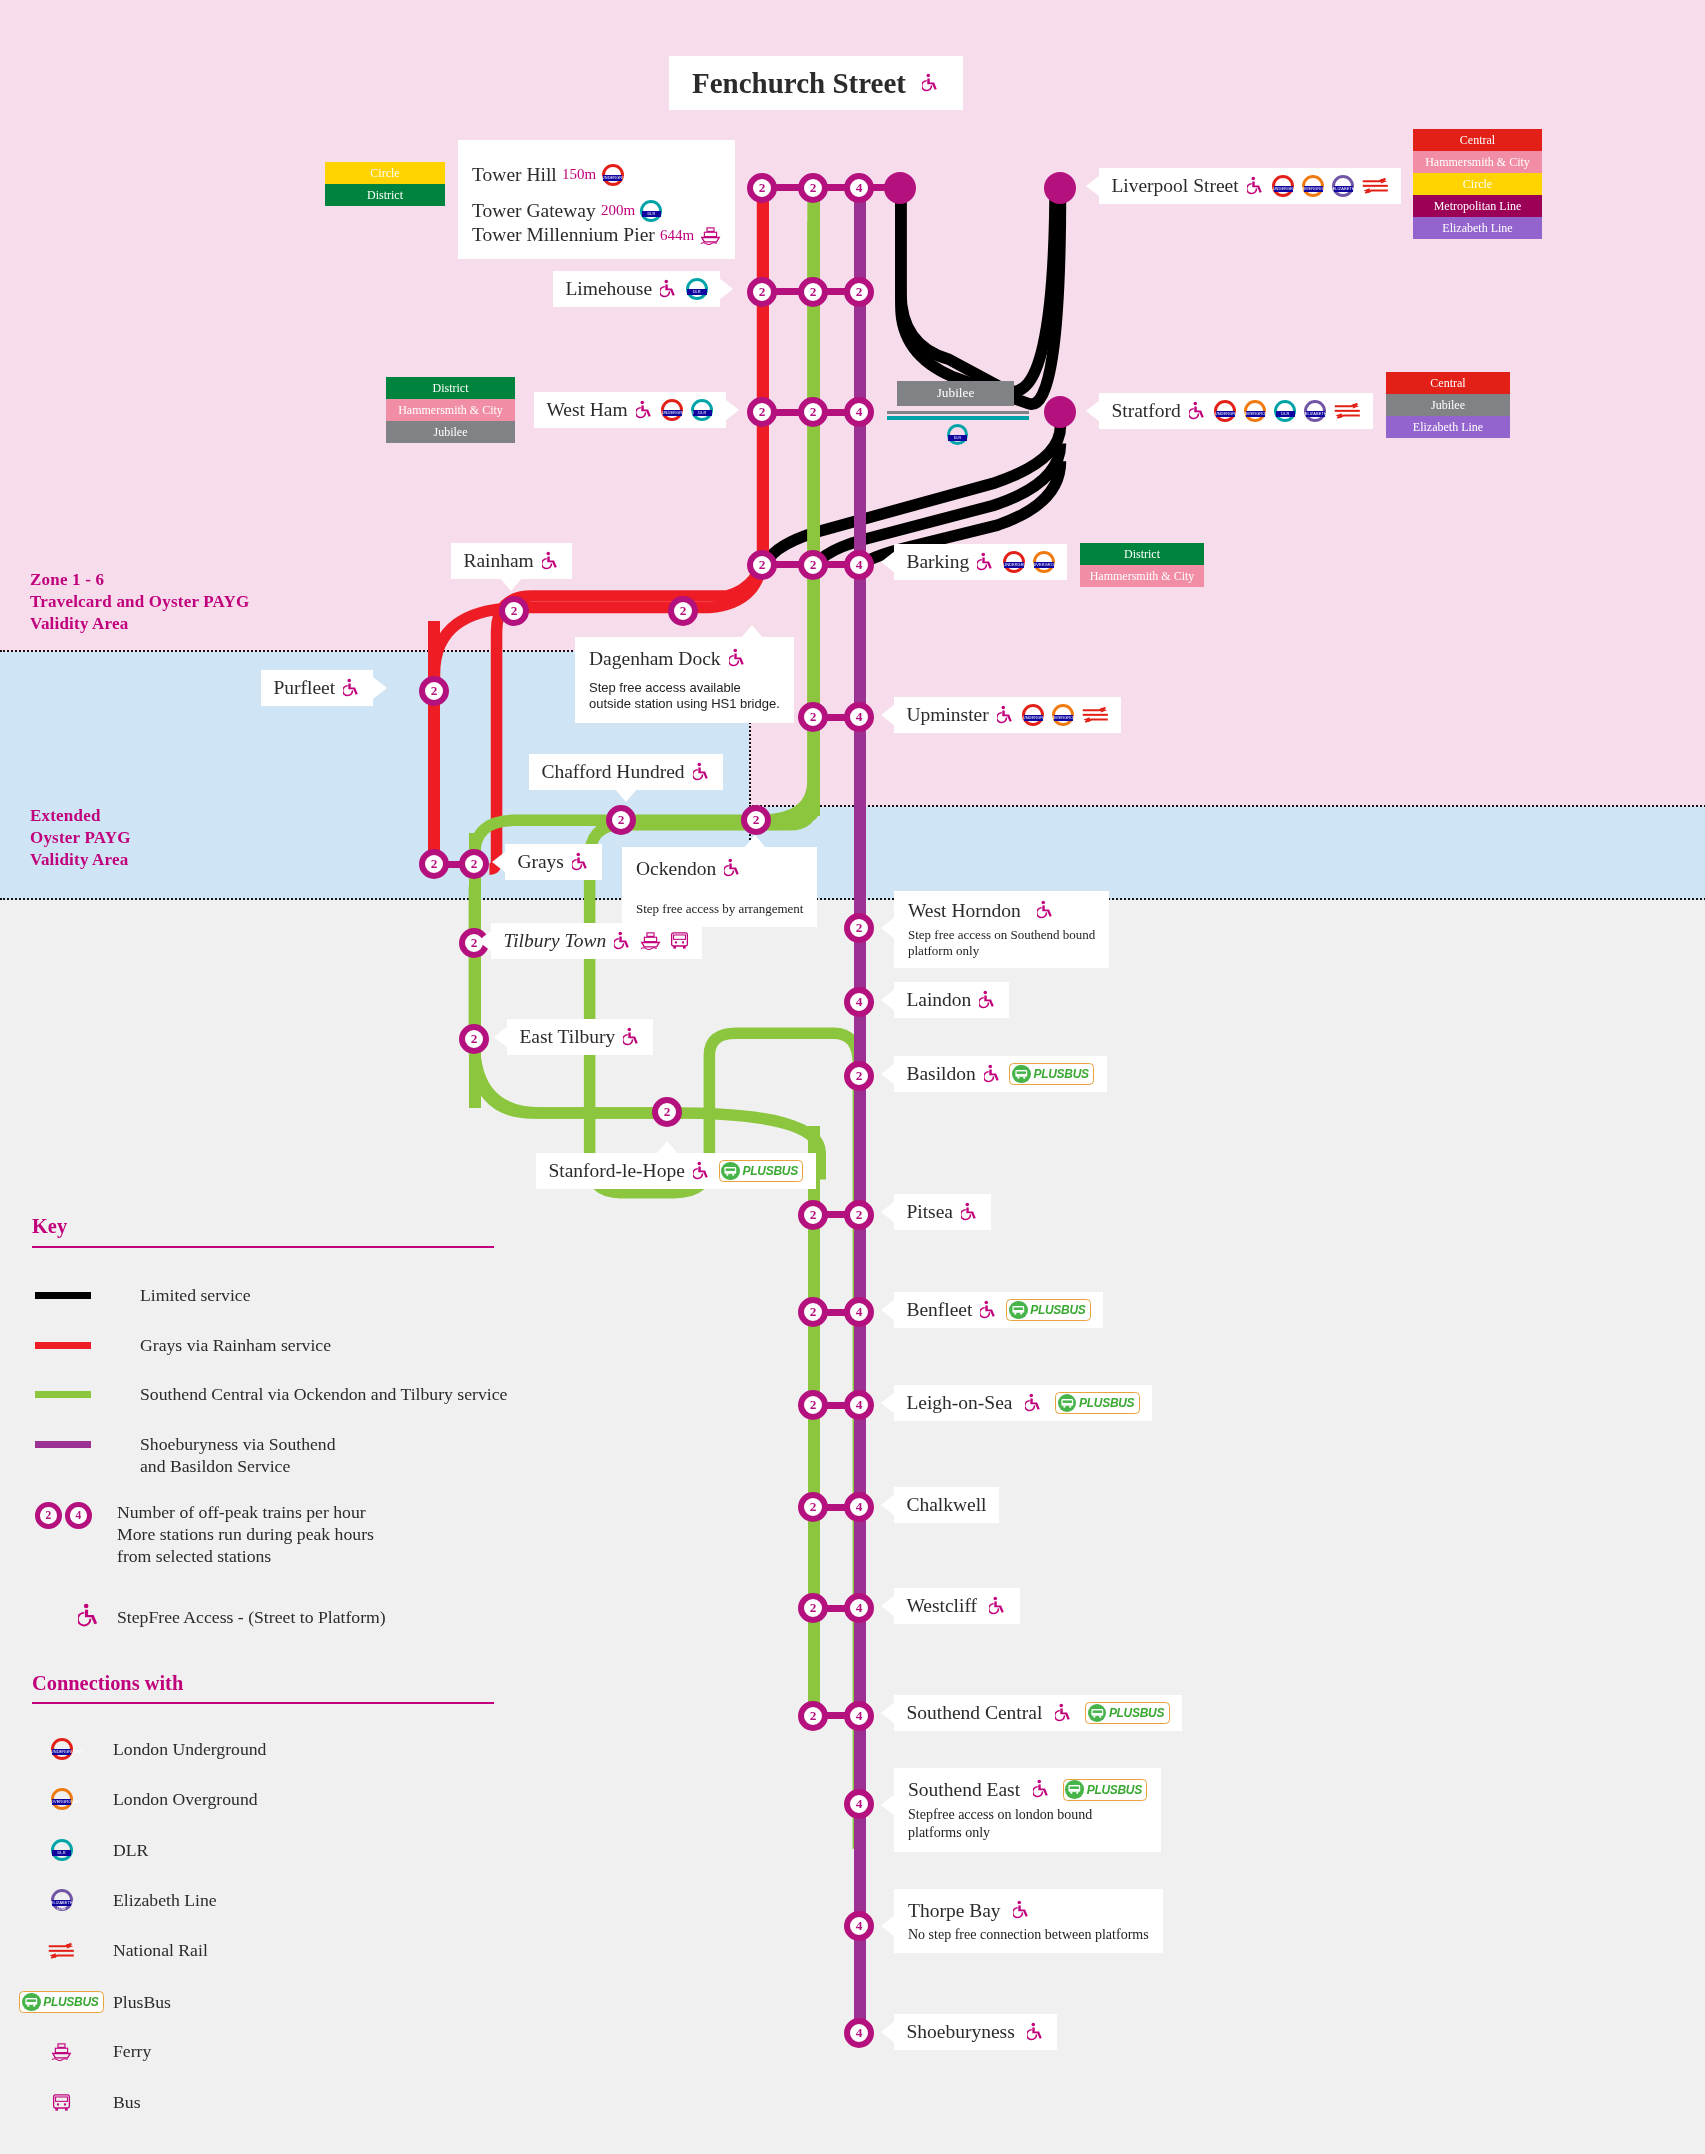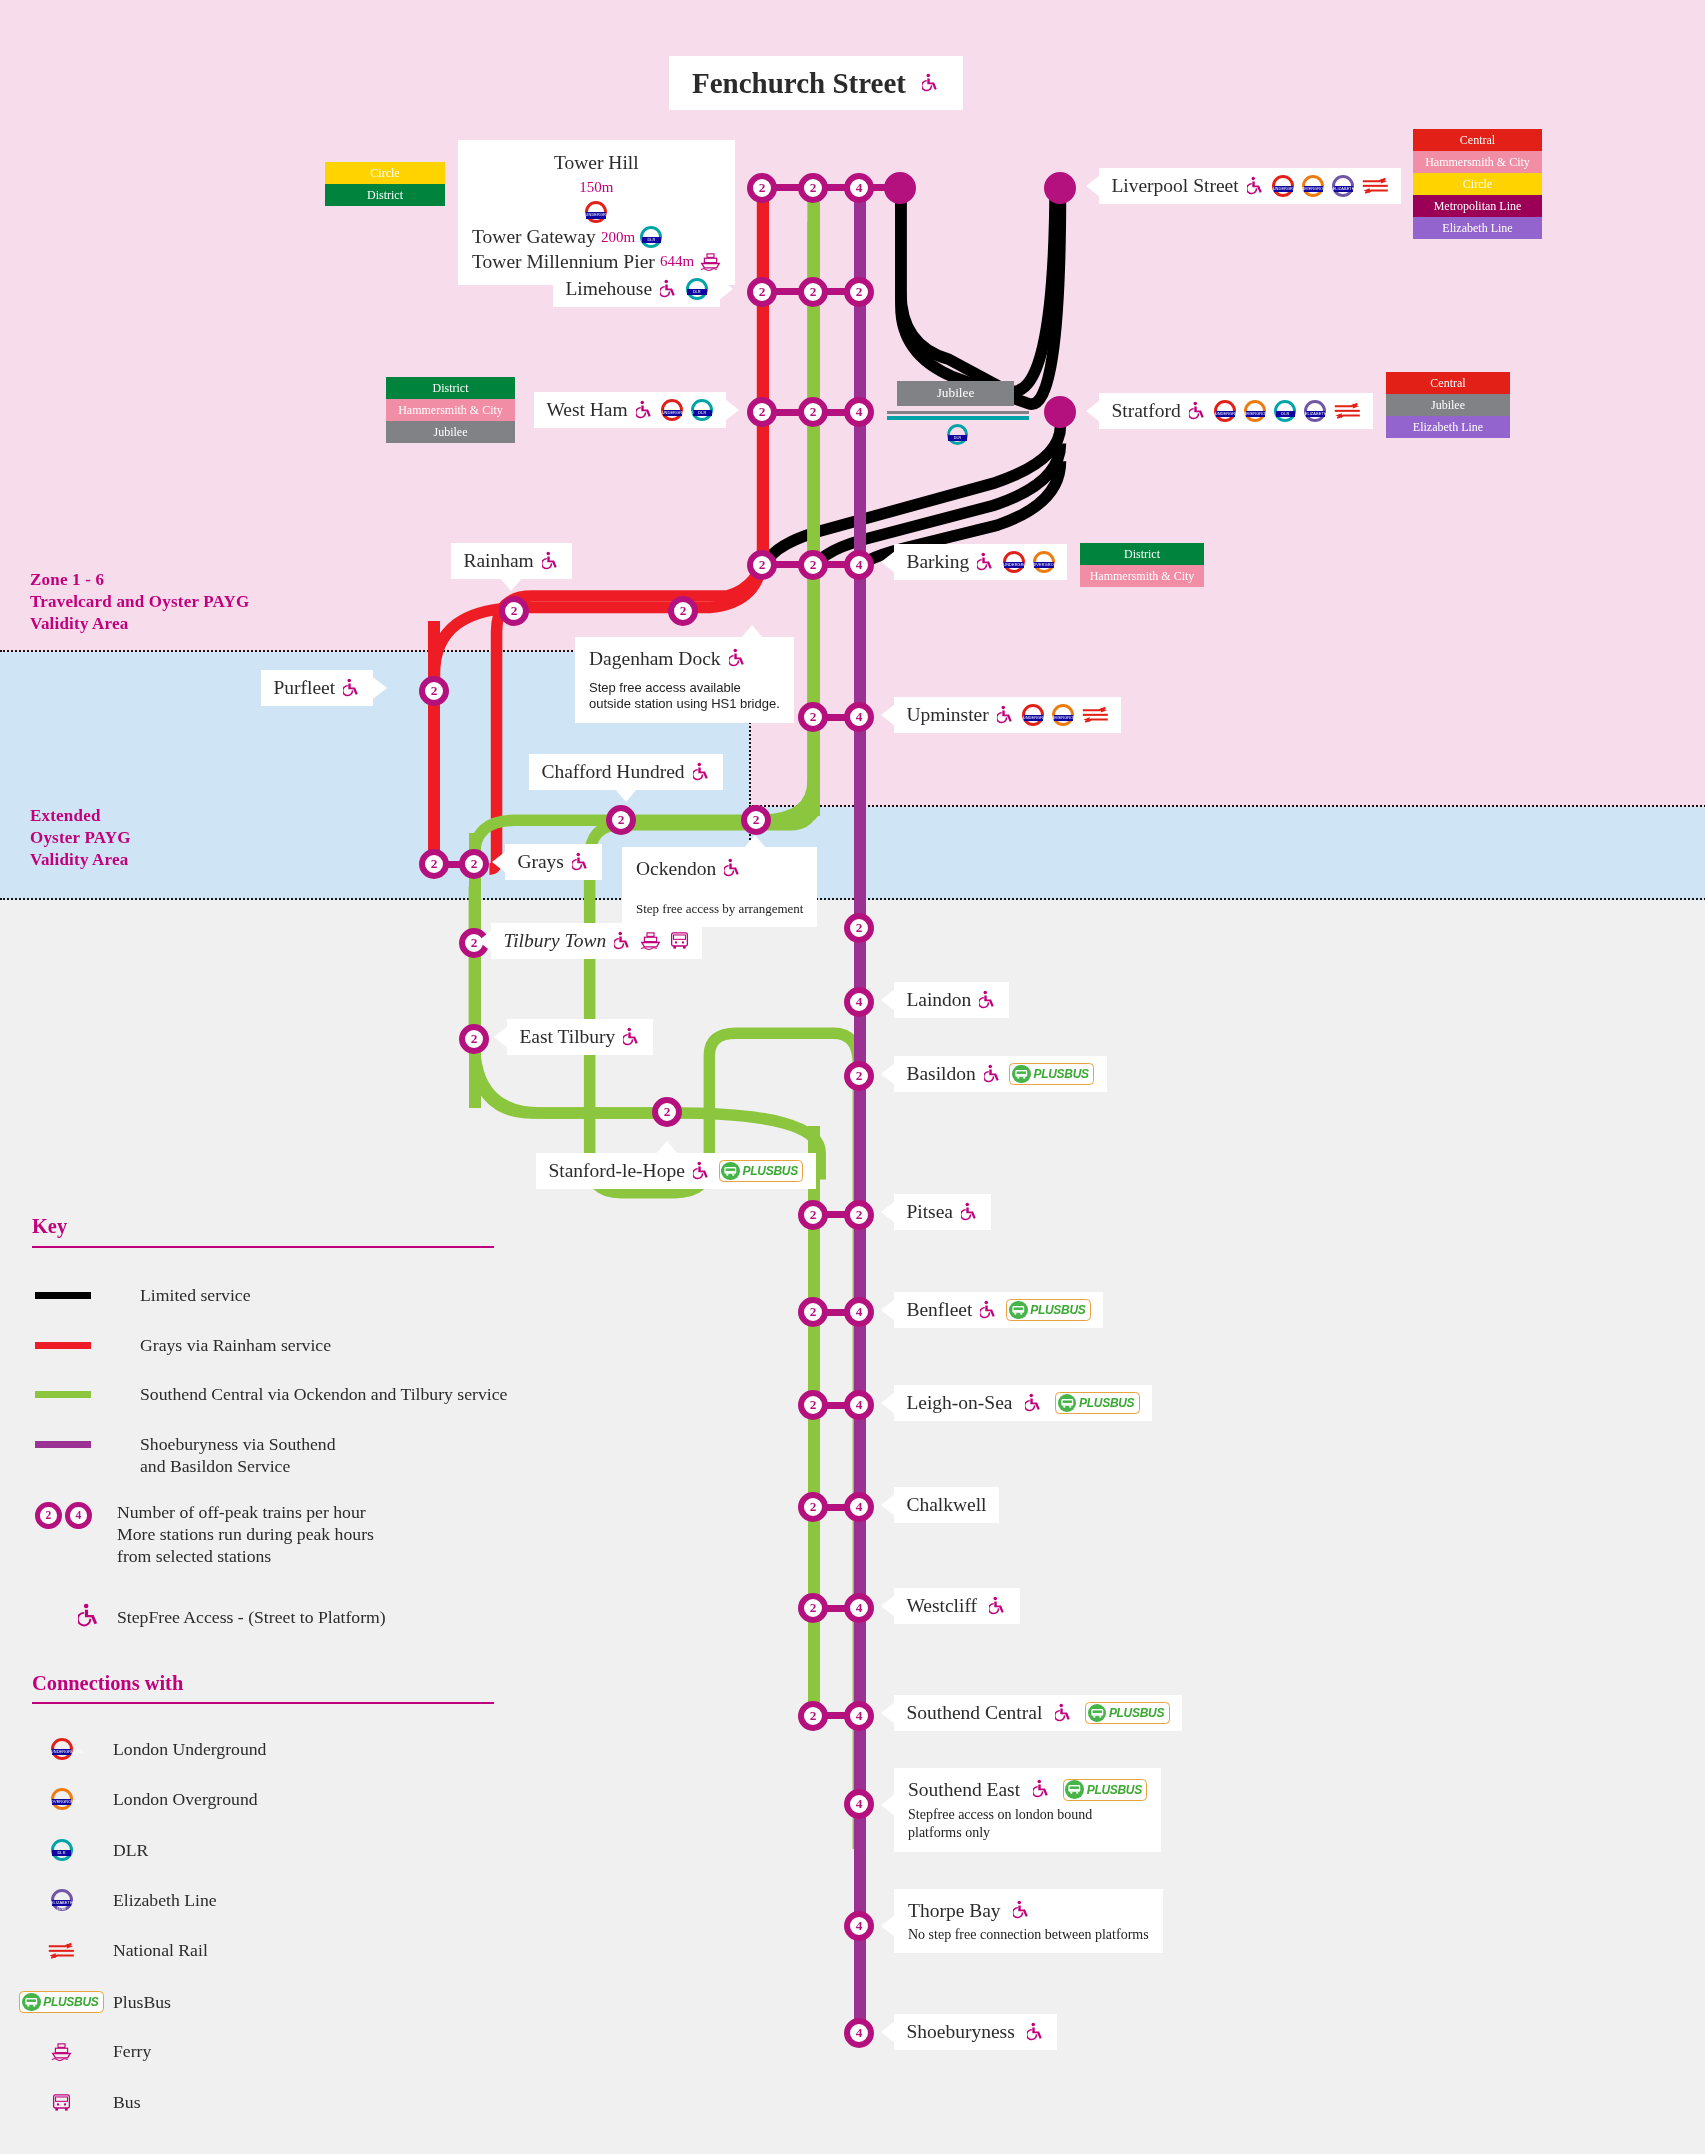--- a/index.html
+++ b/index.html
@@ -183,21 +183,21 @@
   <div class="title" style="left:669px;top:56px;">
     <span class="t">Fenchurch Street</span>
     <span class="wc"><svg viewBox="0 0 24 28" width="100%" height="100%">
           <circle cx="8.5" cy="3.2" r="2.4" fill="#c1007c"></circle>
           <path d="M7.2 7.2 L7.2 15 L14 15 L17.2 22.5 L20 21.4 L16.4 12.6 L10.5 12.6 L10.5 7.2 Z" fill="#c1007c"></path>
           <path d="M12.8 16.6 A6.6 6.6 0 1 1 6.4 10.4" fill="none" stroke="#c1007c" stroke-width="2.1"></path>
         </svg></span>
   </div>
 
   <div class="abs" style="left:458px;top:140px;background:#fff;padding:9.8px 14px;z-index:40;">
-    <div style="display:flex;align-items:center;gap:5.3px;margin:2px 0;flex-direction:column;">
+    <div style="display:flex;align-items:center;gap:5.3px;margin:14px 0;">
       <span style="font-size:19.5px;color:#2b2b2b;">Tower Hill</span>
       <span style="font-size:15px;color:#c1007c;">150m</span>
       <span class="rnd" style="border:3.5px solid #e32017;">
           <span class="rtx">UNDERGROUND</span>
         </span>
     </div>
     <div style="display:flex;align-items:center;gap:5.3px;margin:2.7px 0;">
       <span style="font-size:19.5px;color:#2b2b2b;">Tower Gateway</span>
       <span style="font-size:15px;color:#c1007c;">200m</span>
       <span class="rnd" style="border:3.5px solid #00a4a7;">
@@ -513,20 +513,35 @@
       <span class="wc"><svg viewBox="0 0 24 28" width="100%" height="100%">
             <circle cx="8.5" cy="3.2" r="2.4" fill="#c1007c"></circle>
             <path d="M7.2 7.2 L7.2 15 L14 15 L17.2 22.5 L20 21.4 L16.4 12.6 L10.5 12.6 L10.5 7.2 Z" fill="#c1007c"></path>
             <path d="M12.8 16.6 A6.6 6.6 0 1 1 6.4 10.4" fill="none" stroke="#c1007c" stroke-width="2.1"></path>
           </svg></span>
       </div>
     <div class="sub" style="margin-top:21px;">Step free access by arrangement</div>
     <span class="tail-t" style="left:133px;"></span>
   </div>
 
+  <div class="lbl col" id="lbl-westhorndon" style="left:894px;top:891px;padding:8.9px 14px;">
+    <div class="row1" style="gap:16px;">
+        <span class="nm">West Horndon</span>
+      <span class="wc"><svg viewBox="0 0 24 28" width="100%" height="100%">
+            <circle cx="8.5" cy="3.2" r="2.4" fill="#c1007c"></circle>
+            <path d="M7.2 7.2 L7.2 15 L14 15 L17.2 22.5 L20 21.4 L16.4 12.6 L10.5 12.6 L10.5 7.2 Z" fill="#c1007c"></path>
+            <path d="M12.8 16.6 A6.6 6.6 0 1 1 6.4 10.4" fill="none" stroke="#c1007c" stroke-width="2.1"></path>
+          </svg></span>
+      </div>
+    <div class="sub" style="margin-top:5.3px;">
+      <div>Step free access on Southend bound</div>
+        <div>platform only</div>
+    </div>
+    <span class="tail-l" style="top:37px;"></span>
+  </div>
 
   <div class="lbl" id="lbl-tilburytown" style="left:491px;top:923px;font-style:italic;">
     <span class="nm">Tilbury Town</span>
     <span class="wc"><svg viewBox="0 0 24 28" width="100%" height="100%">
           <circle cx="8.5" cy="3.2" r="2.4" fill="#c1007c"></circle>
           <path d="M7.2 7.2 L7.2 15 L14 15 L17.2 22.5 L20 21.4 L16.4 12.6 L10.5 12.6 L10.5 7.2 Z" fill="#c1007c"></path>
           <path d="M12.8 16.6 A6.6 6.6 0 1 1 6.4 10.4" fill="none" stroke="#c1007c" stroke-width="2.1"></path>
         </svg></span>
     <span class="ferry"><svg viewBox="0 0 24 22" width="100%" height="100%">
           <rect x="8" y="2" width="8" height="4" fill="none" stroke="#c1007c" stroke-width="1.3"></rect>

